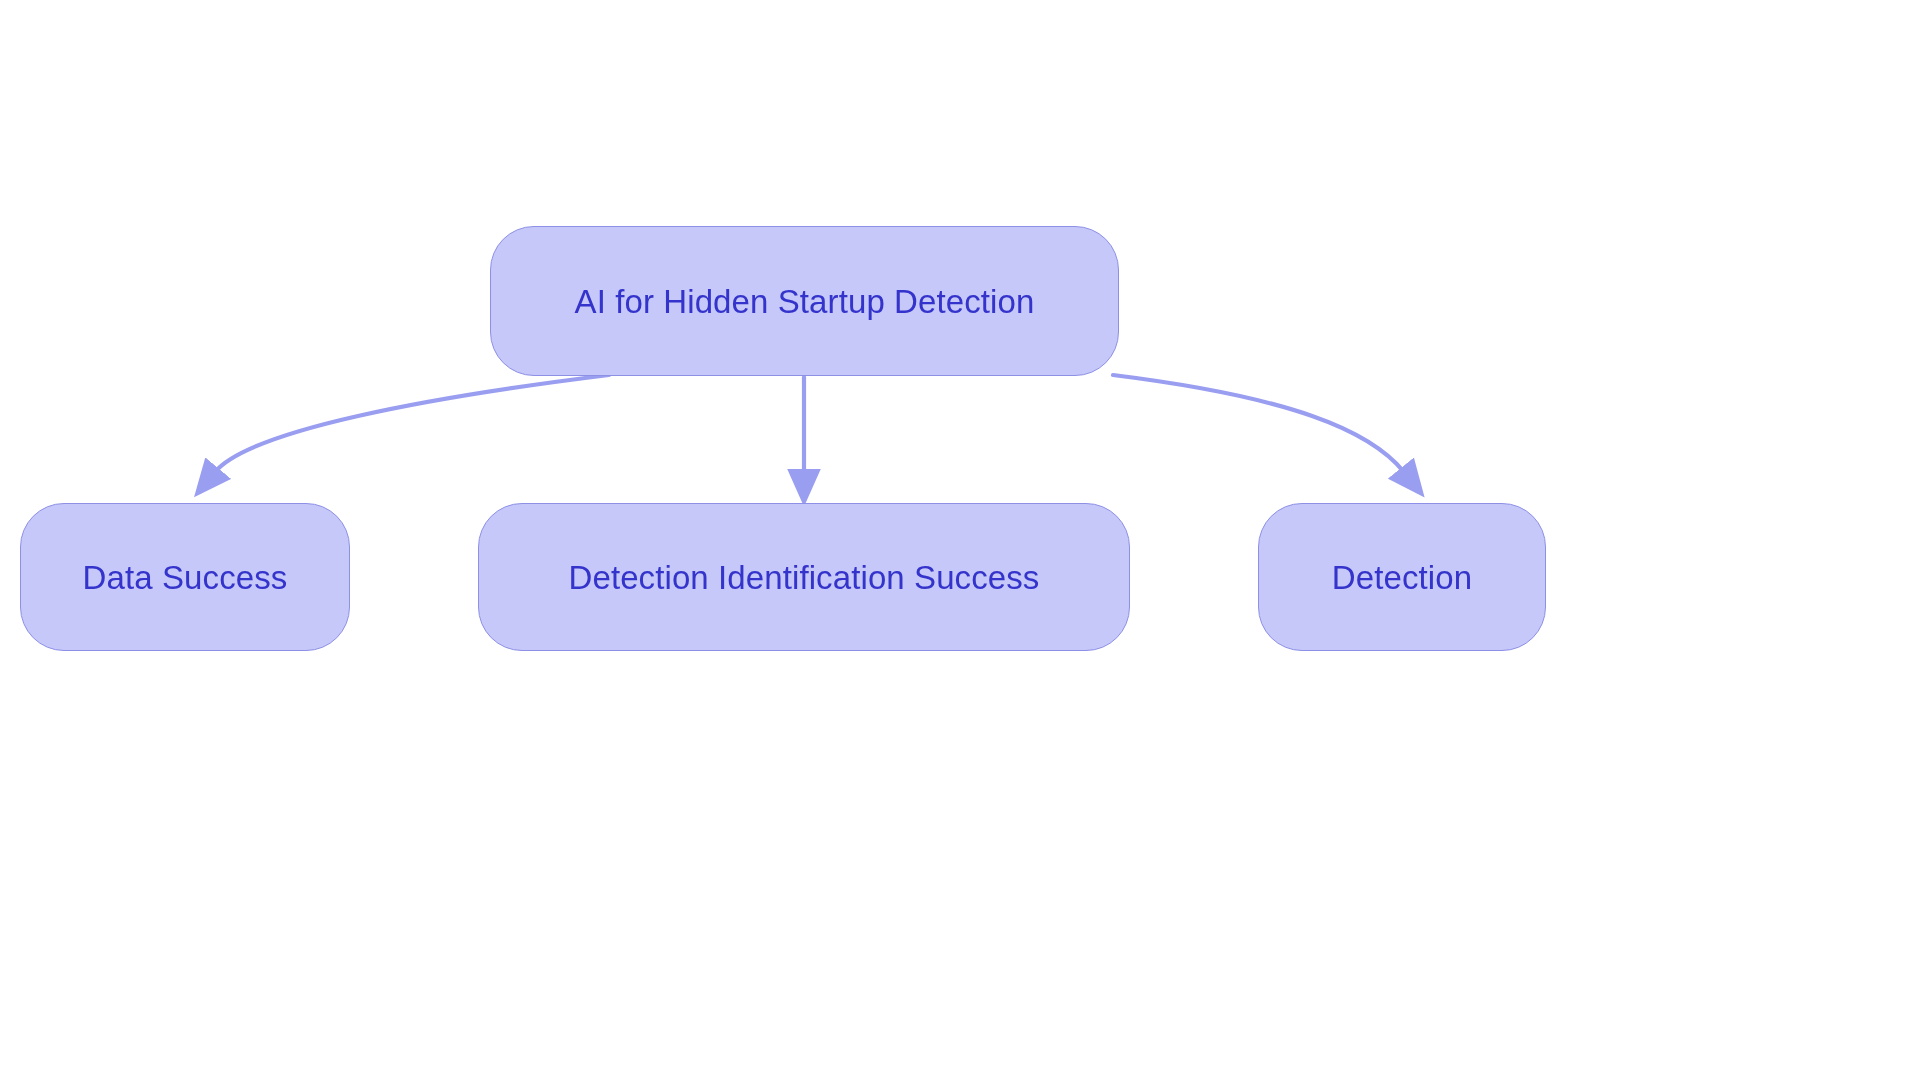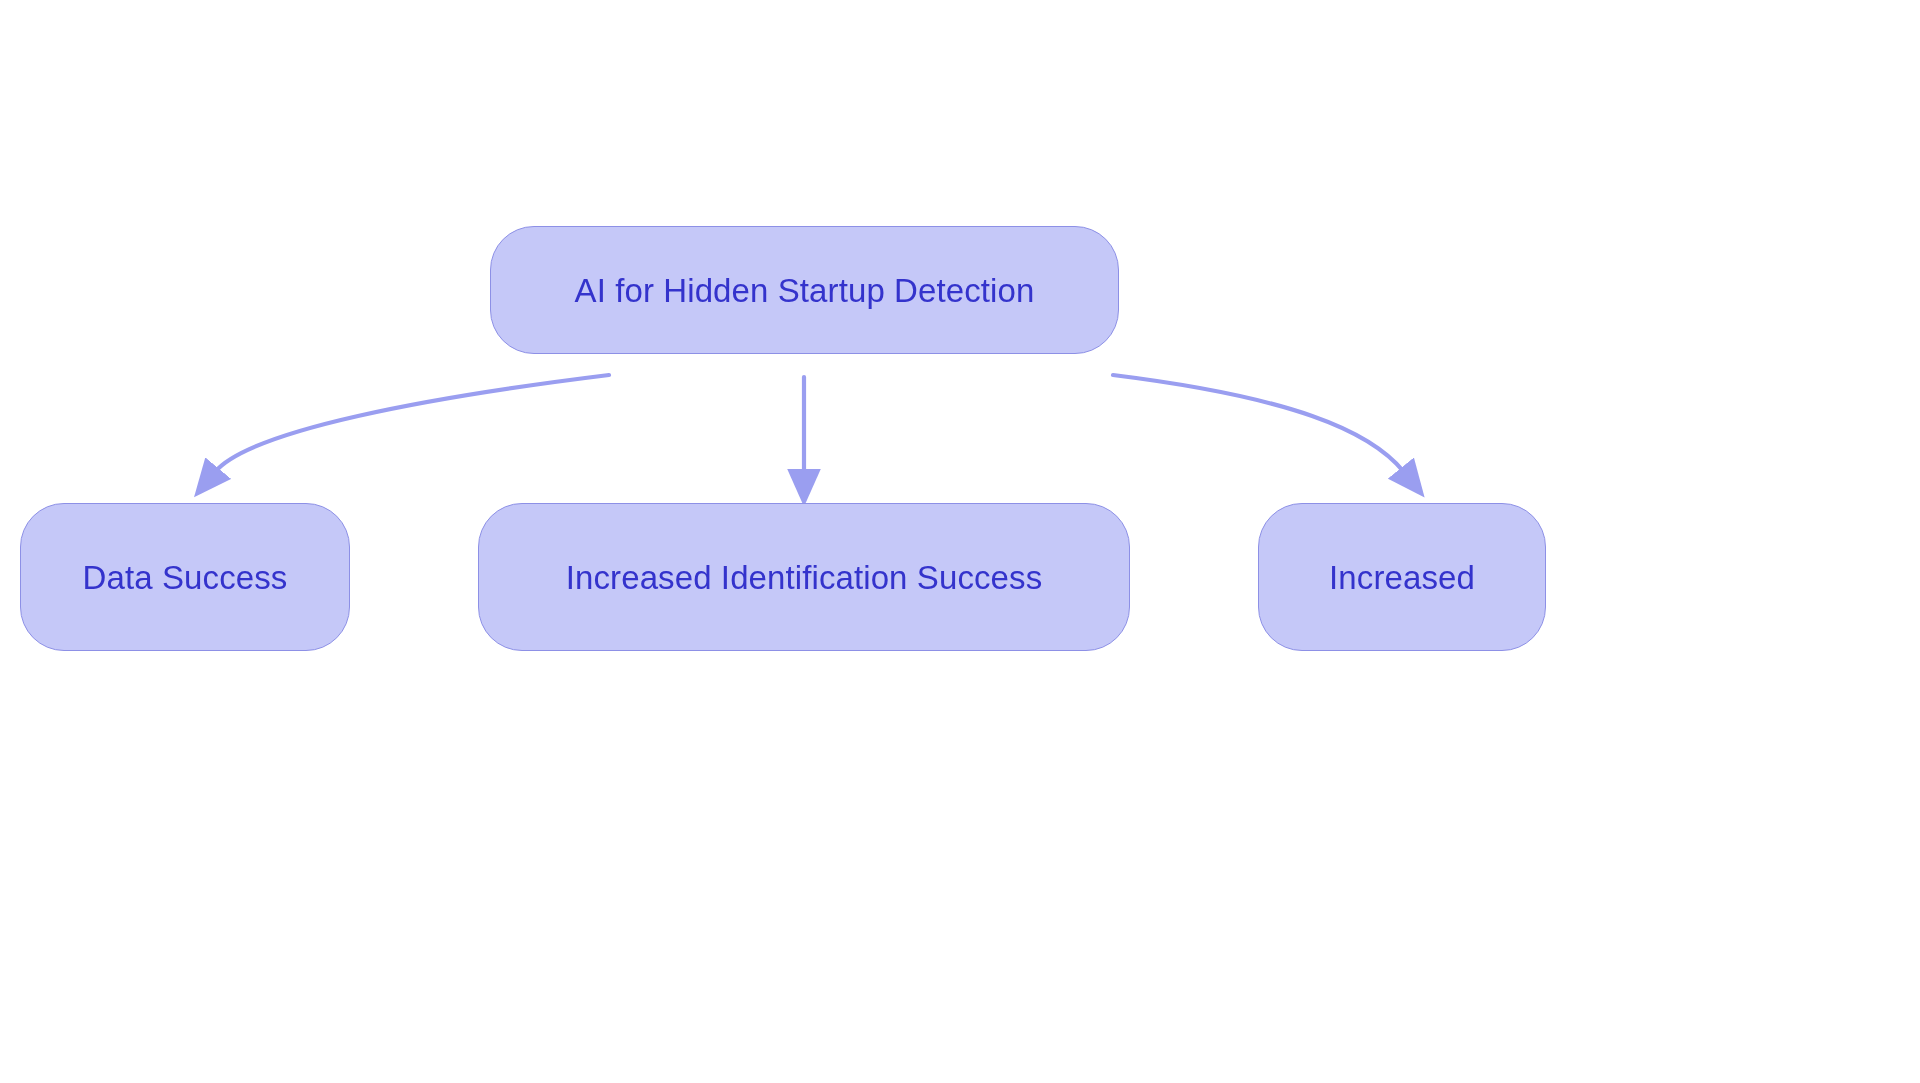--- a/index.html
+++ b/index.html
@@ -40,21 +40,21 @@
     line-height: 1;
     white-space: nowrap;
   }
   .node-label {
     color: #3433cc;
   }
   #node-root {
     left: 490px;
     top: 226px;
     width: 629px;
-    height: 128px;
+    height: 150px;
   }
   #node-data-analysis {
     left: 20px;
     top: 503px;
     width: 330px;
     height: 148px;
   }
   #node-increased-identification-success {
     left: 478px;
     top: 503px;
@@ -89,20 +89,20 @@
 
   <div class="node" id="node-root">
     <span class="node-label">AI for Hidden Startup Detection</span>
   </div>
 
   <div class="node" id="node-data-analysis">
     <span class="node-label">Data Success</span>
   </div>
 
   <div class="node" id="node-increased-identification-success">
-    <span class="node-label">Increased Identification Success</span>
+    <span class="node-label">Detection Identification Success</span>
   </div>
 
   <div class="node" id="node-challenges">
-    <span class="node-label">Increased</span>
+    <span class="node-label">Detection</span>
   </div>
 
 </div>
 
 </body></html>

